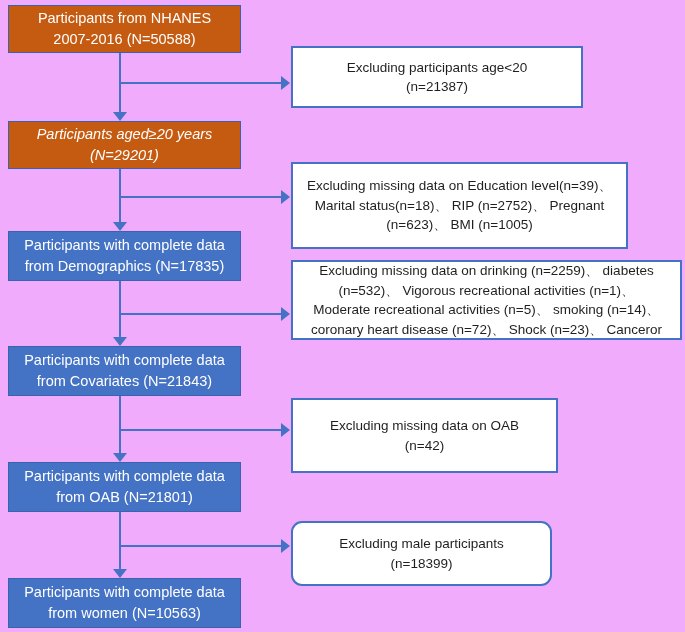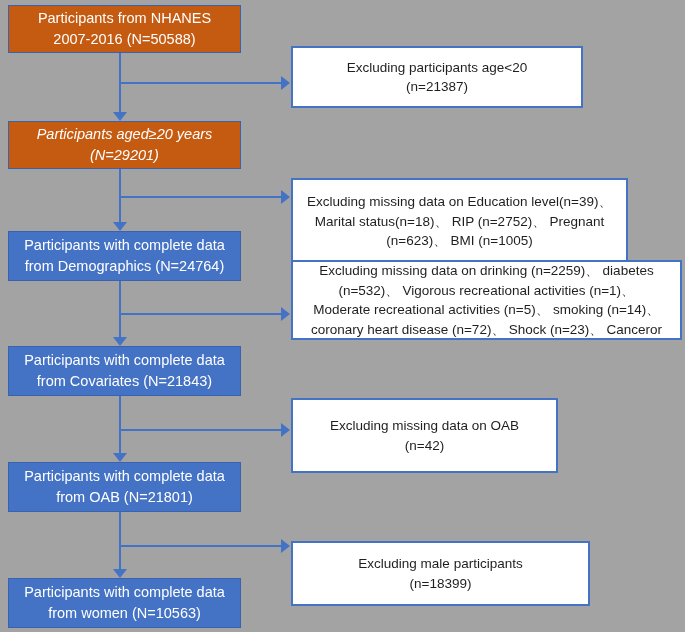--- a/index.html
+++ b/index.html
@@ -5,21 +5,21 @@
   html, body {
     margin: 0;
     padding: 0;
     background: #ffffff;
     font-family: "Liberation Sans", sans-serif;
   }
   .canvas {
     position: relative;
     width: 685px;
     height: 632px;
-    background: #a3a3a3;
+    background: #f0abfc;
     overflow: hidden;
   }
   .box {
     position: absolute;
     box-sizing: border-box;
     display: flex;
     flex-direction: column;
     justify-content: center;
     align-items: center;
     text-align: center;
@@ -82,21 +82,21 @@
     <div class="ln">2007-2016 (N=50588)</div>
   </div>
 
   <div class="box flow orange" style="top:121px; height:48px;font-style:italic;">
     <div class="ln">Participants aged≥20 years</div>
     <div class="ln">(N=29201)</div>
   </div>
 
   <div class="box flow blue" style="top:231px; height:50px;">
     <div class="ln">Participants with complete data</div>
-    <div class="ln">from Demographics (N=24764)</div>
+    <div class="ln">from Demographics (N=17835)</div>
   </div>
 
   <div class="box flow blue" style="top:346px; height:50px;">
     <div class="ln">Participants with complete data</div>
     <div class="ln">from Covariates (N=21843)</div>
   </div>
 
   <div class="box flow blue" style="top:462px; height:50px;">
     <div class="ln">Participants with complete data</div>
     <div class="ln">from OAB (N=21801)</div>
@@ -105,39 +105,39 @@
   <div class="box flow blue" style="top:578px; height:50px;">
     <div class="ln">Participants with complete data</div>
     <div class="ln">from women (N=10563)</div>
   </div>
 
   <div class="box excl" style="top:46px; width:292px; height:62px;">
     <div class="ln">Excluding participants age&lt;20</div>
     <div class="ln">(n=21387)</div>
   </div>
 
-  <div class="box excl" style="top:178px; width:337px; height:87px;">
+  <div class="box excl" style="top:162px; width:337px; height:87px;">
     <div class="ln">Excluding missing data on Education level(n=39)、</div>
     <div class="ln">Marital status(n=18)、 RIP (n=2752)、 Pregnant</div>
     <div class="ln">(n=623)、 BMI (n=1005)</div>
   </div>
 
   <div class="box excl" style="top:260px; width:391px; height:80px;">
     <div class="ln">Excluding missing data on drinking (n=2259)、 diabetes</div>
     <div class="ln">(n=532)、 Vigorous recreational activities (n=1)、</div>
     <div class="ln">Moderate recreational activities (n=5)、 smoking (n=14)、</div>
     <div class="ln">coronary heart disease (n=72)、 Shock (n=23)、 Canceror</div>
   </div>
 
   <div class="box excl" style="top:398px; width:267px; height:75px;">
     <div class="ln">Excluding missing data on OAB</div>
     <div class="ln">(n=42)</div>
   </div>
 
-  <div class="box excl" style="top:541px; width:299px; height:65px;">
+  <div class="box excl" style="top:521px; width:261px; height:65px;border-radius:11px;">
     <div class="ln">Excluding male participants</div>
     <div class="ln">(n=18399)</div>
   </div>
 
   <div class="vline" style="top:53px; height:60px;"></div>
   <div class="arr-down" style="top:112px;"></div>
 
   <div class="vline" style="top:169px; height:54px;"></div>
   <div class="arr-down" style="top:222px;"></div>
 

